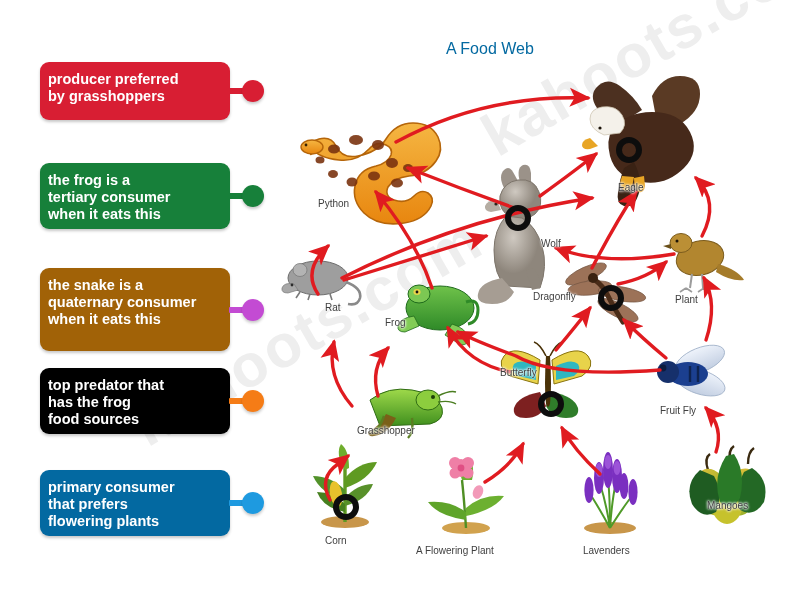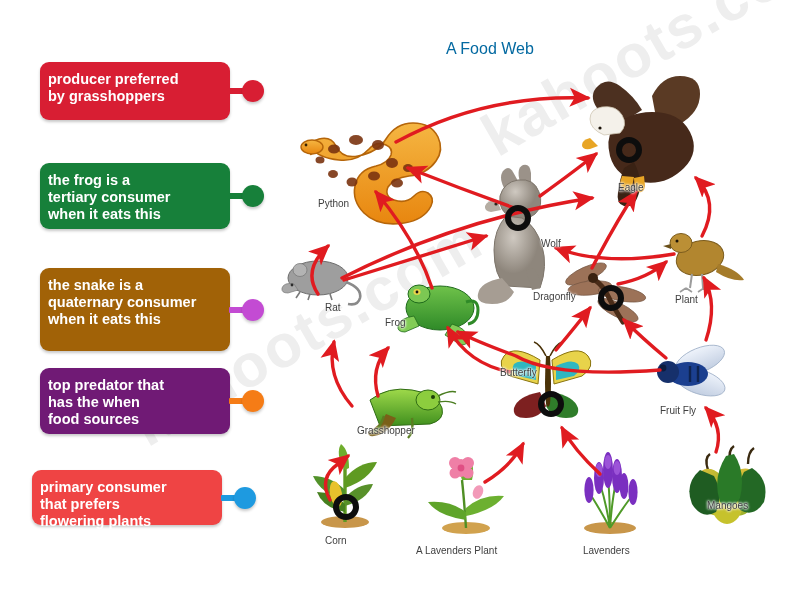--- a/index.html
+++ b/index.html
@@ -363,21 +363,21 @@
   <div class="orglabel" style="left:618px;top:182px;">Eagle</div>
   <div class="orglabel" style="left:534px;top:238px;margin-left:7px;">Wolf</div>
   <div class="orglabel" style="left:325px;top:302px;">Rat</div>
   <div class="orglabel" style="left:385px;top:317px;">Frog</div>
   <div class="orglabel" style="left:533px;top:291px;">Dragonfly</div>
   <div class="orglabel" style="left:675px;top:294px;">Plant</div>
   <div class="orglabel" style="left:500px;top:367px;text-align:right;">Butterfly</div>
   <div class="orglabel" style="left:660px;top:398px;margin-top:7px;">Fruit Fly</div>
   <div class="orglabel" style="left:357px;top:425px;">Grasshopper</div>
   <div class="orglabel" style="left:325px;top:535px;">Corn</div>
-  <div class="orglabel" style="left:416px;top:545px;">A Lavenders Plant</div>
+  <div class="orglabel" style="left:416px;top:545px;">A Flowering Plant</div>
   <div class="orglabel" style="left:583px;top:545px;">Lavenders</div>
   <div class="orglabel" style="left:707px;top:500px;">Mangoes</div>
 
   <div class="ring" style="left:616px;top:137px;"></div>
   <div class="ring" style="left:505px;top:205px;"></div>
   <div class="ring" style="left:598px;top:285px;"></div>
   <div class="ring" style="left:538px;top:391px;"></div>
   <div class="ring" style="left:333px;top:494px;"></div>
 
   <div class="card" style="left:40px;top:62px;height:58px;background:#d81e33;">
@@ -396,29 +396,29 @@
   </div>
 
   <div class="card" style="left:40px;top:268px;height:83px;background:#a16207;">
     <div>the snake is a</div>
     <div>quaternary consumer</div>
     <div>when it eats this</div>
     <div class="stub" style="background:#c34bd3;"></div>
     <div class="knob" style="background:#c34bd3;"></div>
   </div>
 
-  <div class="card" style="left:40px;top:368px;height:66px;background:#701a75;">
+  <div class="card" style="left:40px;top:368px;height:66px;background:#000000;">
     <div>top predator that</div>
-    <div>has the when</div>
+    <div>has the frog</div>
     <div>food sources</div>
     <div class="stub" style="background:#f57c16;"></div>
     <div class="knob" style="background:#f57c16;"></div>
   </div>
 
-  <div class="card" style="left:32px;top:470px;height:55px;background:#ef4444;">
+  <div class="card" style="left:40px;top:470px;height:66px;background:#0369a1;">
     <div>primary consumer</div>
     <div>that prefers</div>
     <div>flowering plants</div>
     <div class="stub" style="background:#1e9ae0;"></div>
     <div class="knob" style="background:#1e9ae0;"></div>
   </div>
 
 </div>
 
 </body></html>

